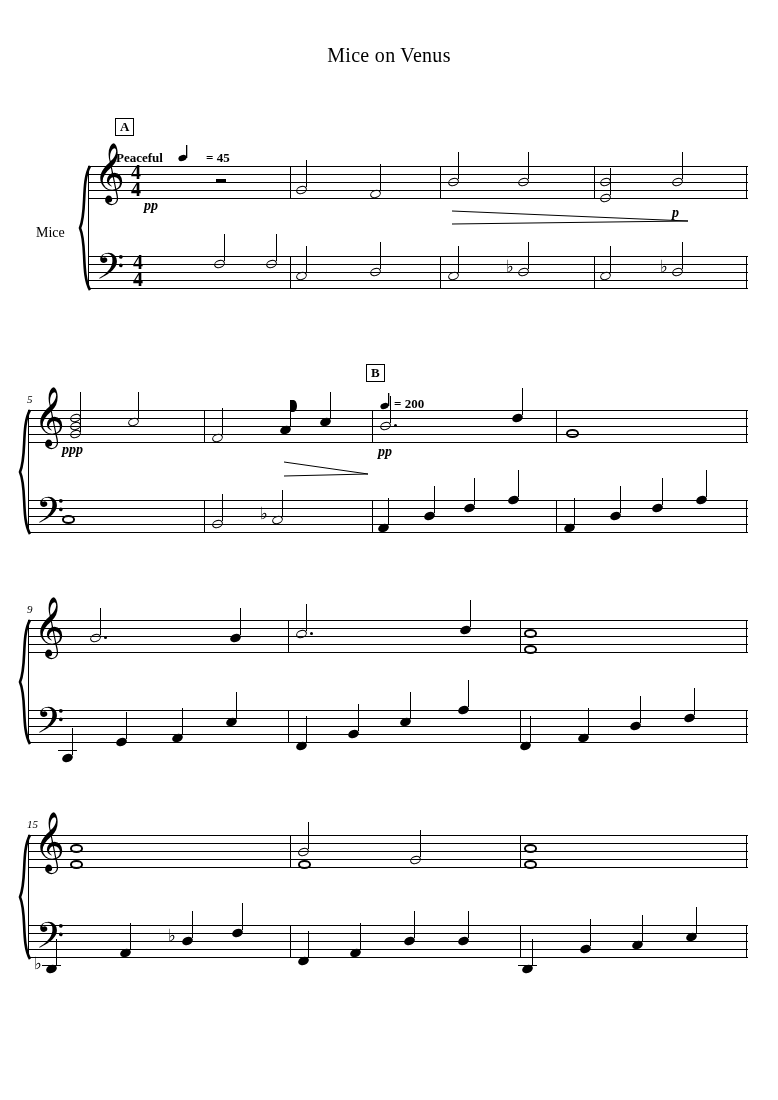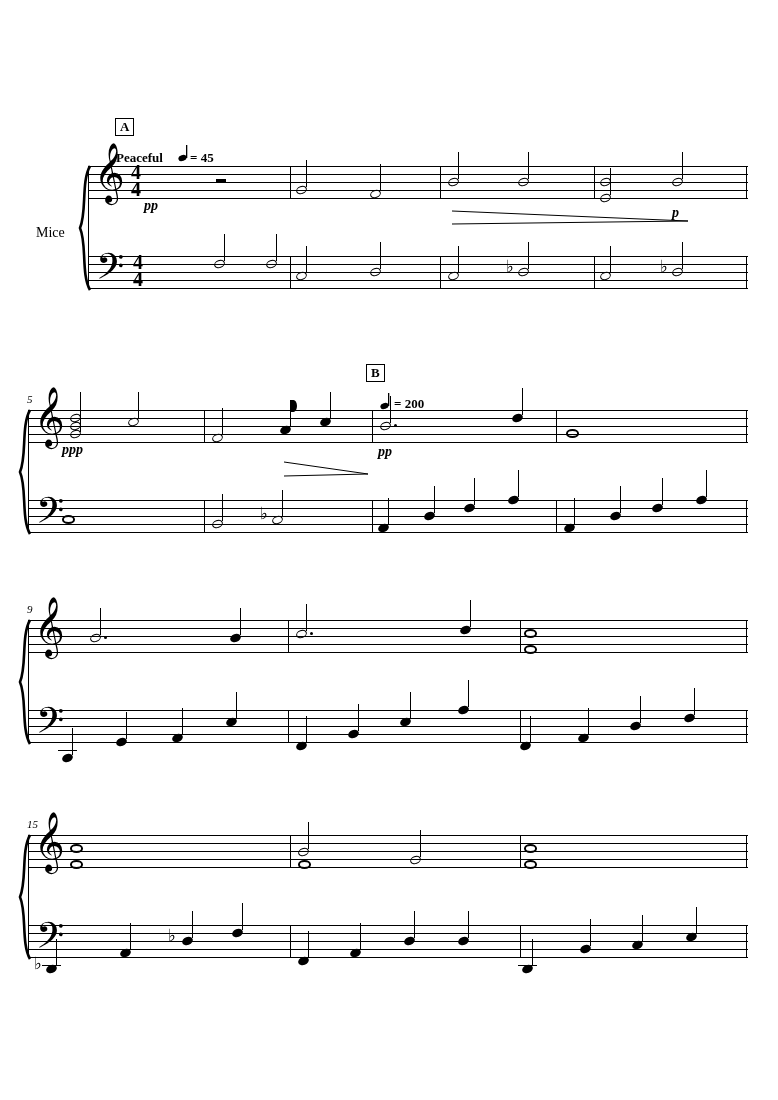--- a/index.html
+++ b/index.html
@@ -174,20 +174,21 @@
   .hairpin { position: absolute; }
   .hairpin svg { display: block; }
   .tempo-note { position: absolute; }
   .tempo-note svg { display: block; }
 </style>
 </head>
 <body>
 
 <div class="sheet">
 
+  <div id="title">Mice on Venus</div>
   <div id="instrument-label">Mice</div>
 
   <div class="system">
 
     <div class="brace" style="left:76px; top:164px;">
       <svg width="16" height="128" viewBox="0 0 16 128">
         <path d="M14 2 C5 18, 11 48, 4 64 C11 80, 5 110, 14 126" stroke="#000" stroke-width="2.6" fill="none"></path>
       </svg>
     </div>
 
@@ -232,21 +233,21 @@
 
     <div class="rehearsal" style="left:115px; top:118px;">A</div>
 
     <div class="tempo-text" style="left:116px; top:150px;">Peaceful</div>
     <div class="tempo-note" style="left:178px; top:144px;">
       <svg width="12" height="18" viewBox="0 0 12 18">
         <ellipse cx="4.5" cy="14" rx="4.2" ry="3" fill="#000" transform="rotate(-20 4.5 14)"></ellipse>
         <rect x="8" y="1" width="1.3" height="13" fill="#000"></rect>
       </svg>
     </div>
-    <div class="tempo-num" style="left:190px; top:150px;">= 45</div>
+    <div class="tempo-num" style="left:206px; top:150px;">= 45</div>
 
     <div class="dyn" style="left:144px; top:198px;">pp</div>
     <div class="dyn" style="left:672px; top:205px;">p</div>
 
     <div class="hairpin" style="left:452px; top:208px;">
       <svg width="236" height="18" viewBox="0 0 236 18">
         <path d="M0 3 L236 13" stroke="#000" stroke-width="1" fill="none"></path>
         <path d="M0 16 L236 13" stroke="#000" stroke-width="1" fill="none"></path>
       </svg>
     </div>

